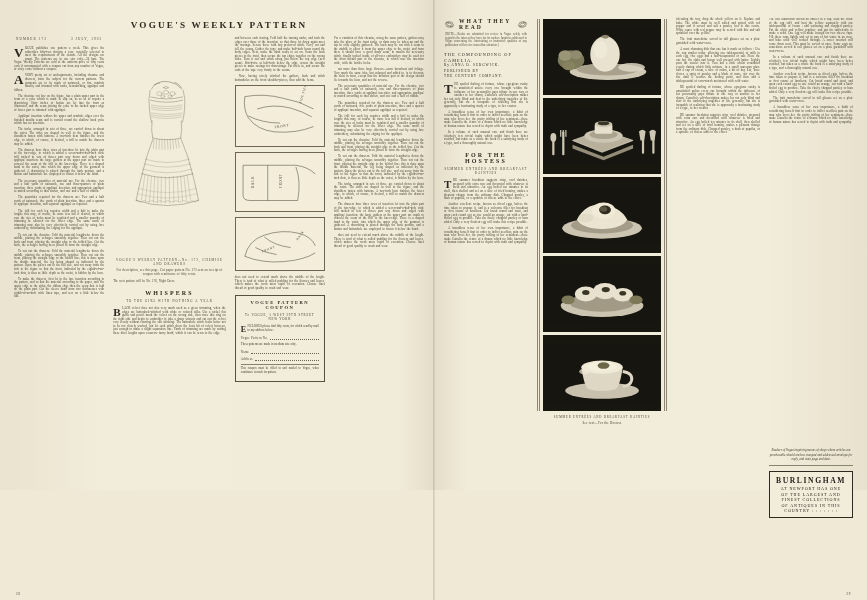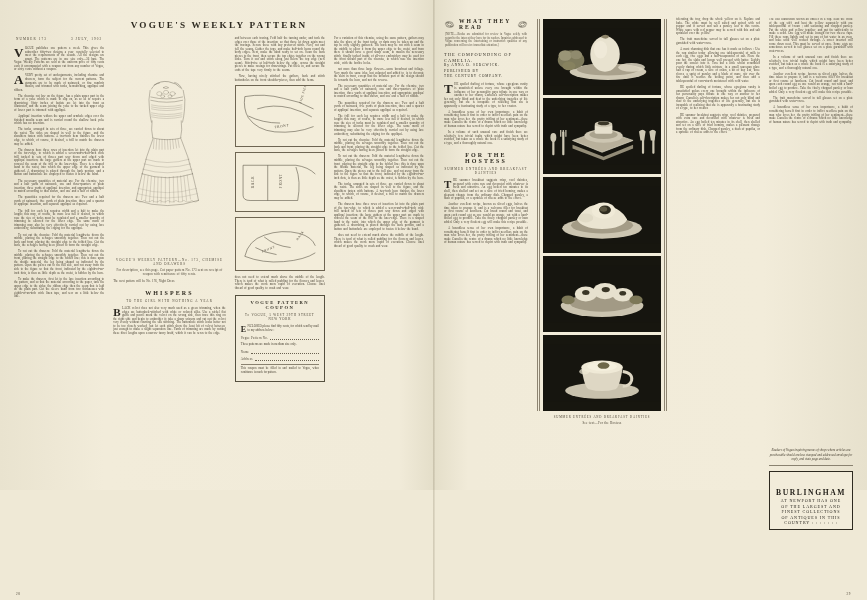--- a/index.html
+++ b/index.html
@@ -79,21 +79,21 @@
   .photostrip{display:flex;flex-direction:column;gap:3px;margin-top:1px;
     border-left:3px double #8d8471;border-right:3px double #8d8471;padding:0 3px;}
   .photo{position:relative;height:76px;background:#17160f;overflow:hidden;}
   .photo svg{display:block;width:100%;height:100%;}
   .photocap{font-size:2.95px;letter-spacing:.85px;text-align:center;margin-top:4px;color:#4a4335;}
   .photocap .l2{display:block;margin-top:2px;letter-spacing:.25px;font-size:3.2px;}
 
   
   .adnote{font-size:3.2px;line-height:4.6px;font-style:italic;text-align:center;
     color:#4a4335;border-bottom:1px solid #8a8270;padding-bottom:3px;margin-bottom:5px;}
-  .ad{border:1.5px solid #2e2a20;padding:16px 4px 4px 4px;background:#f2ecda;}
+  .ad{border:1.5px solid #2e2a20;padding:4px 4px 4px 4px;background:#f2ecda;}
   .ad-name{font-size:7.6px;letter-spacing:1.6px;font-weight:700;text-align:center;color:#1f1c16;margin-bottom:1.5px;}
   .ad-body{font-size:4.1px;letter-spacing:.9px;line-height:5.4px;text-align:center;color:#1f1c16;}
   .folio{position:absolute;bottom:4px;font-size:3.2px;color:#4a4335;letter-spacing:.6px;}
   .folio.l{left:16px;}
   .folio.r{right:16px;}
 </style>
 </head>
 <body>
 
 <div class="spread">

